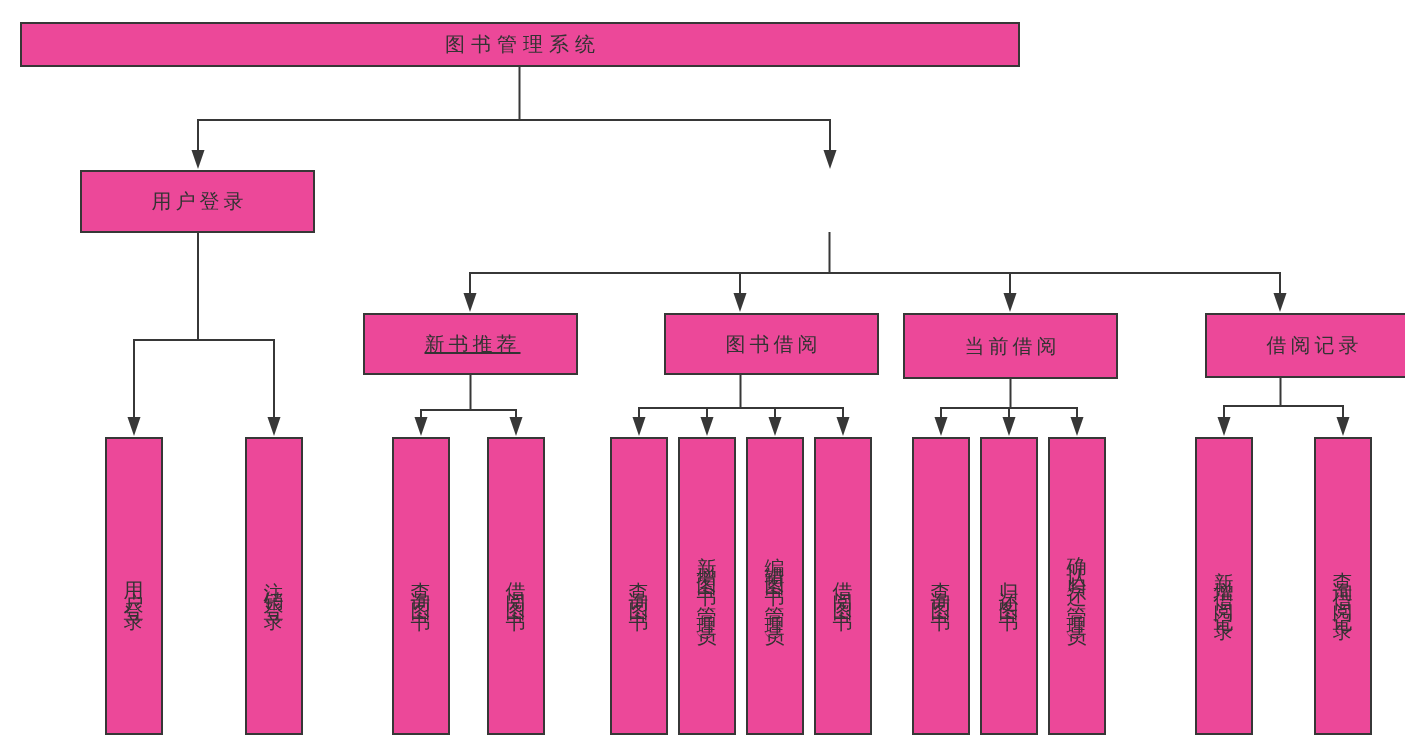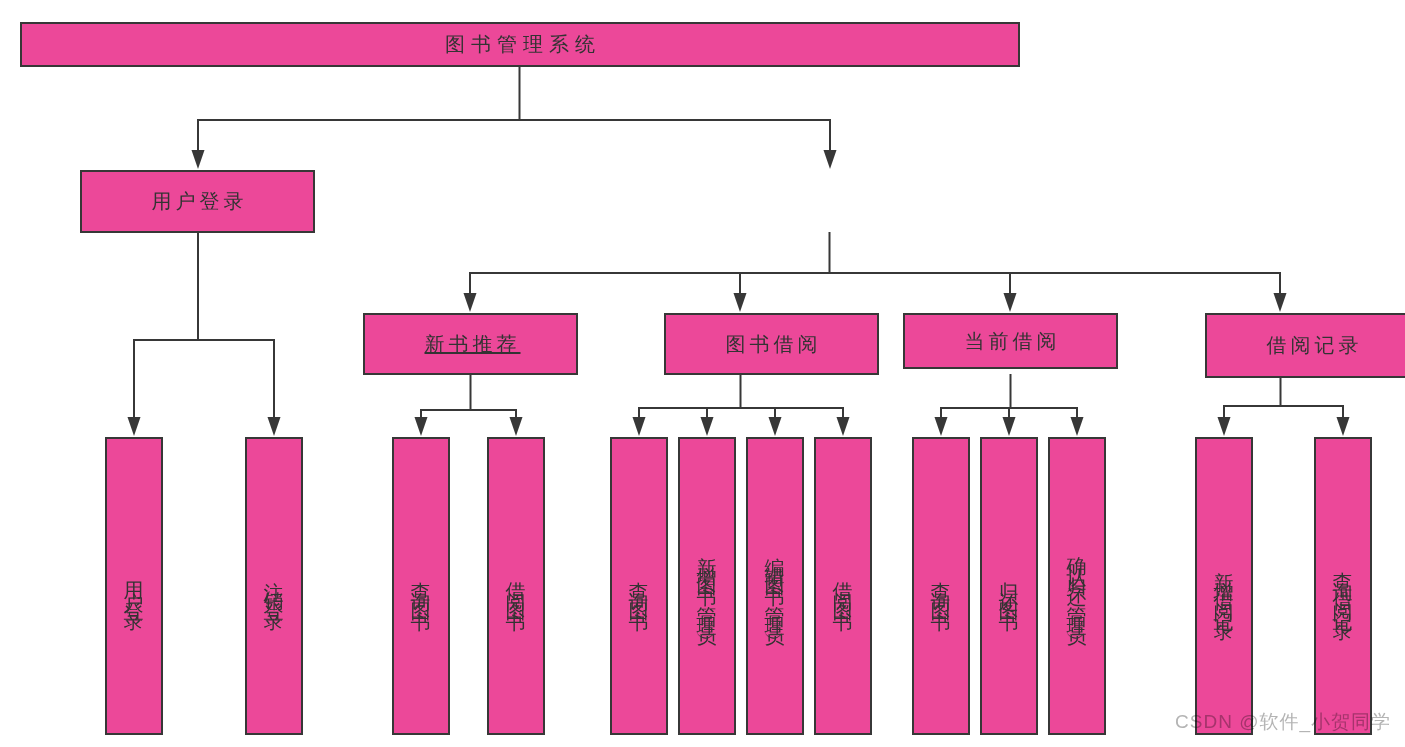--- a/index.html
+++ b/index.html
@@ -130,21 +130,21 @@
   <div class="node" style="left:80px;top:170px;width:235px;height:63px;">
     <span class="hlabel">用户登录</span>
   </div>
 
   <div class="node" style="left:363px;top:313px;width:215px;height:62px;text-decoration:underline;">
     <span class="hlabel">新书推荐</span>
   </div>
   <div class="node" style="left:633px;top:313px;width:215px;height:62px;margin-left:31px;">
     <span class="hlabel">图书借阅</span>
   </div>
-  <div class="node" style="left:903px;top:313px;width:215px;height:56px;">
+  <div class="node" style="left:903px;top:313px;width:215px;height:66px;">
     <span class="hlabel">当前借阅</span>
   </div>
   <div class="node" style="left:1173px;top:313px;width:215px;height:65px;margin-left:32px;">
     <span class="hlabel">借阅记录</span>
   </div>
 
   <div class="node" style="left:105px;top:437px;width:58px;height:298px;">
     <span class="vlabel">用户登录</span>
   </div>
   <div class="node" style="left:245px;top:437px;width:58px;height:298px;">
@@ -181,15 +181,14 @@
     <span class="vlabel">确认归还（管理员）</span>
   </div>
 
   <div class="node" style="left:1195px;top:437px;width:58px;height:298px;">
     <span class="vlabel">新增借阅记录</span>
   </div>
   <div class="node" style="left:1314px;top:437px;width:58px;height:298px;">
     <span class="vlabel">查询借阅记录</span>
   </div>
 
-  <div class="watermark">CSDN @软件_小贺同学</div>
 
 </div>
 
 </body></html>

